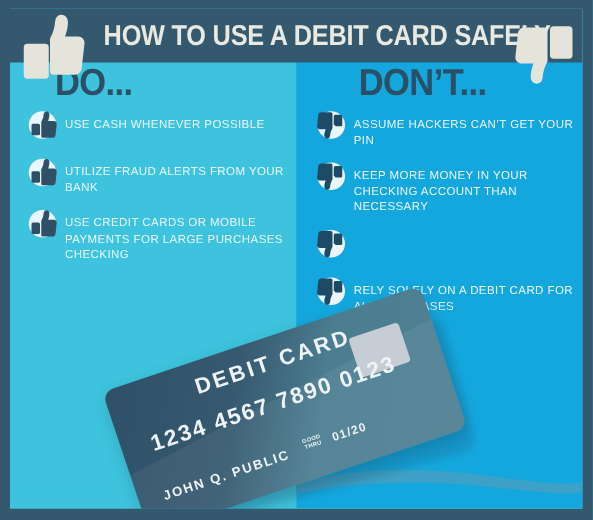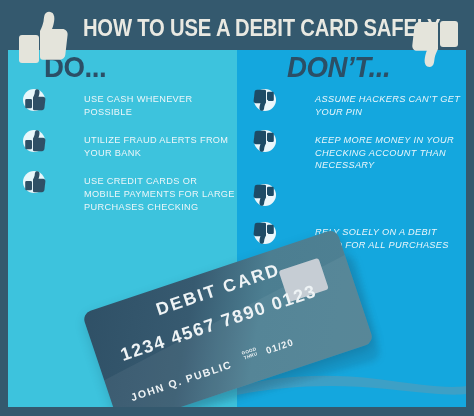--- a/index.html
+++ b/index.html
@@ -77,21 +77,20 @@
   }
   .panel-do {
     left: 0;
     width: 229px;
     background: #3dc3dd;
   }
   .panel-dont {
     left: 229px;
     width: 229px;
     background: #14a7de;
-    font-style: italic;
   }
 
   .col-head {
     position: absolute;
     top: 12px;
     color: #2b4f66;
     font-size: 30px;
     font-weight: bold;
     letter-spacing: -0.5px;
     font-family: "Liberation Sans Narrow", "Liberation Sans", sans-serif;
@@ -108,21 +107,20 @@
     width: 214px;
   }
   .panel-dont .bullets { left: 16px; }
 
   .bullet {
     position: relative;
     display: flex;
     align-items: flex-start;
     margin-bottom: 14px;
     min-height: 22px;
-    gap: 32px;
   }
   .bullet-icon {
     flex: 0 0 24px;
     width: 24px;
     height: 24px;
     margin-right: 6px;
     position: relative;
     top: -3px;
   }
   .bullet-text {

